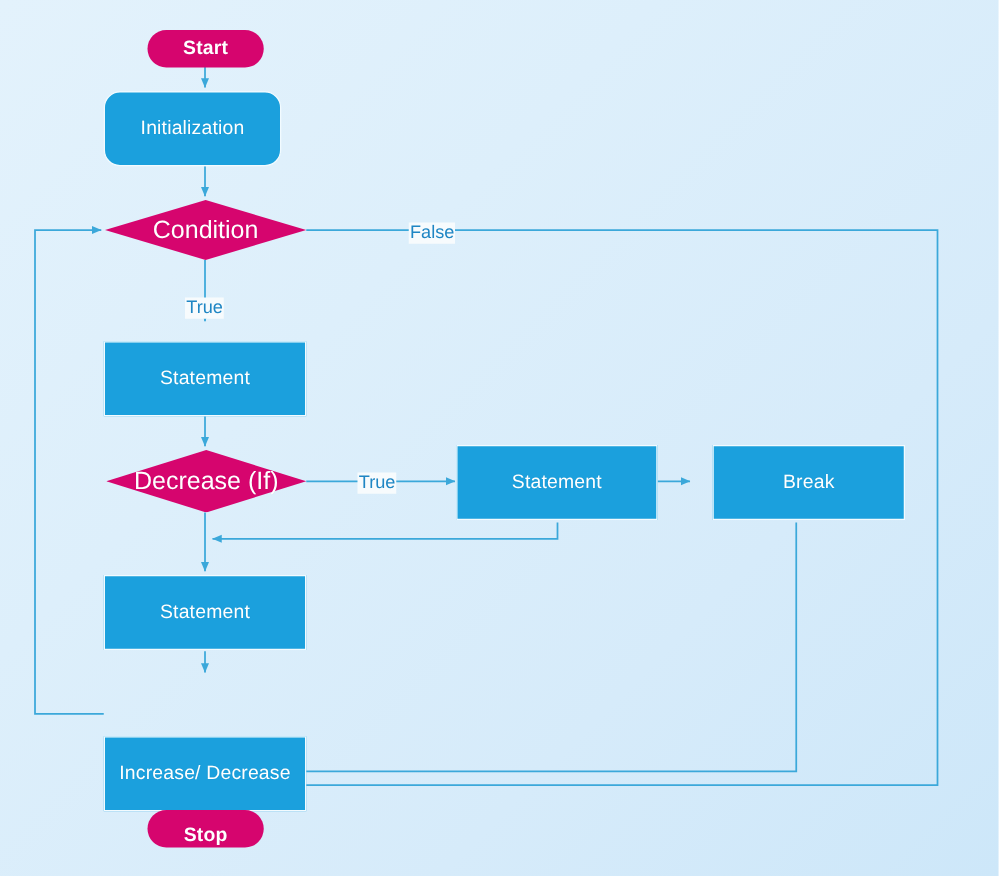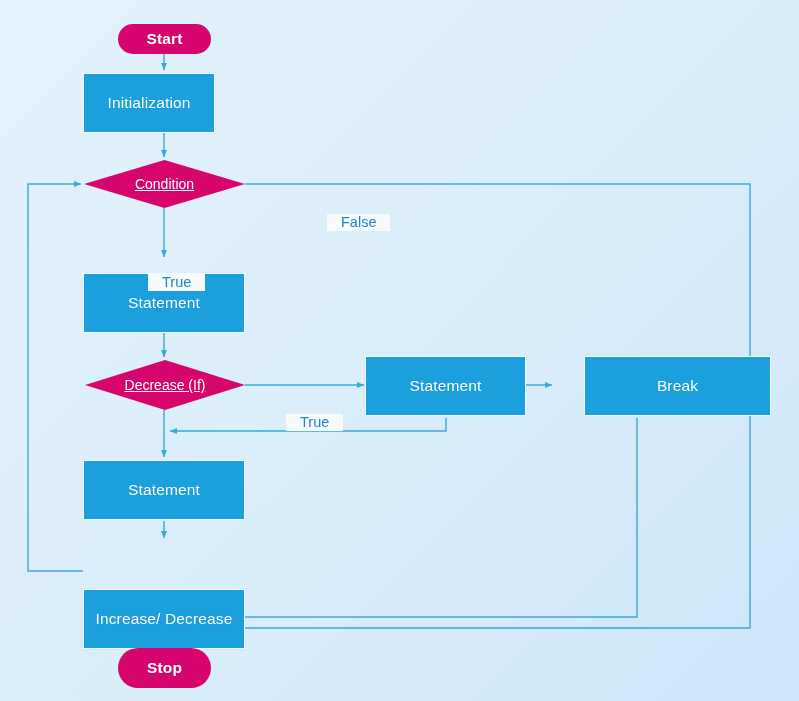--- a/index.html
+++ b/index.html
@@ -55,34 +55,32 @@
     position: absolute;
     left: 0; top: 0;
     width: 100%; height: 100%;
     background: #d6056e;
     clip-path: polygon(50% 0%, 100% 50%, 50% 100%, 0% 50%);
   }
   .diamond-label {
     position: relative;
     z-index: 2;
     color: #ffffff;
-    font-size: 14px;
+    font-size: 20px;
     white-space: nowrap;
     text-shadow: 0 0 1px rgba(0,0,0,0.10);
-    text-decoration: underline;
   }
   .edge-label {
     position: absolute;
     background: #f7fbfd;
     color: #1f86c4;
     font-size: 14.5px;
     line-height: 17px;
-    padding: 0 14px;
+    padding: 0 1px;
     white-space: nowrap;
-    margin-top: 36px;
   }
 </style>
 </head>
 <body>
 
 <div id="canvas">
 
   <svg class="edges" viewBox="0 0 799 701" xmlns="http://www.w3.org/2000/svg">
     <defs>
       <marker id="arrow" markerWidth="9" markerHeight="9" refX="7.4" refY="3.2" orient="auto" markerUnits="userSpaceOnUse">
@@ -116,21 +114,21 @@
       <path d="M637,418 L637,617 L167,617" marker-end="url(#arrow)"></path>
 
       <path d="M164,604 L164,645" marker-end="url(#arrow)"></path>
     </g>
   </svg>
 
   <div class="node term" style="left:118px; top:24px; width:93px; height:30px;">
     <span>Start</span>
   </div>
 
-  <div class="node proc" style="left:83px; top:73px; width:132px; height:60px;">
+  <div class="node proc" style="left:83px; top:73px; width:142px; height:60px;border-radius:13px;">
     <span>Initialization</span>
   </div>
 
   <div class="diamond-wrap" style="left:84px; top:160px; width:161px; height:48px;">
     <div class="diamond-shape"></div>
     <span class="diamond-label">Condition</span>
   </div>
 
   <div class="node proc" style="left:83px; top:273px; width:162px; height:60px;">
     <span>Statement</span>
@@ -138,33 +136,33 @@
 
   <div class="diamond-wrap" style="left:85px; top:360px; width:160px; height:50px;">
     <div class="diamond-shape"></div>
     <span class="diamond-label">Decrease (If)</span>
   </div>
 
   <div class="node proc" style="left:365px; top:356px; width:161px; height:60px;">
     <span>Statement</span>
   </div>
 
-  <div class="node proc" style="left:584px; top:356px; width:187px; height:60px;">
+  <div class="node proc" style="left:570px; top:356px; width:154px; height:60px;">
     <span>Break</span>
   </div>
 
   <div class="node proc" style="left:83px; top:460px; width:162px; height:60px;">
     <span>Statement</span>
   </div>
 
   <div class="node proc" style="left:83px; top:541px; width:162px; height:60px;margin-top:48px;">
     <span>Increase/ Decrease</span>
   </div>
 
-  <div class="node term" style="left:118px; top:648px; width:93px; height:40px;">
+  <div class="node term" style="left:118px; top:648px; width:93px; height:30px;align-items:flex-end;">
     <span>Stop</span>
   </div>
 
   <span class="edge-label" style="left:327px; top:178px;">False</span>
 
   <span class="edge-label" style="left:148px; top:238px;">True</span>
 
   <span class="edge-label" style="left:286px; top:378px;">True</span>
 
 </div>

